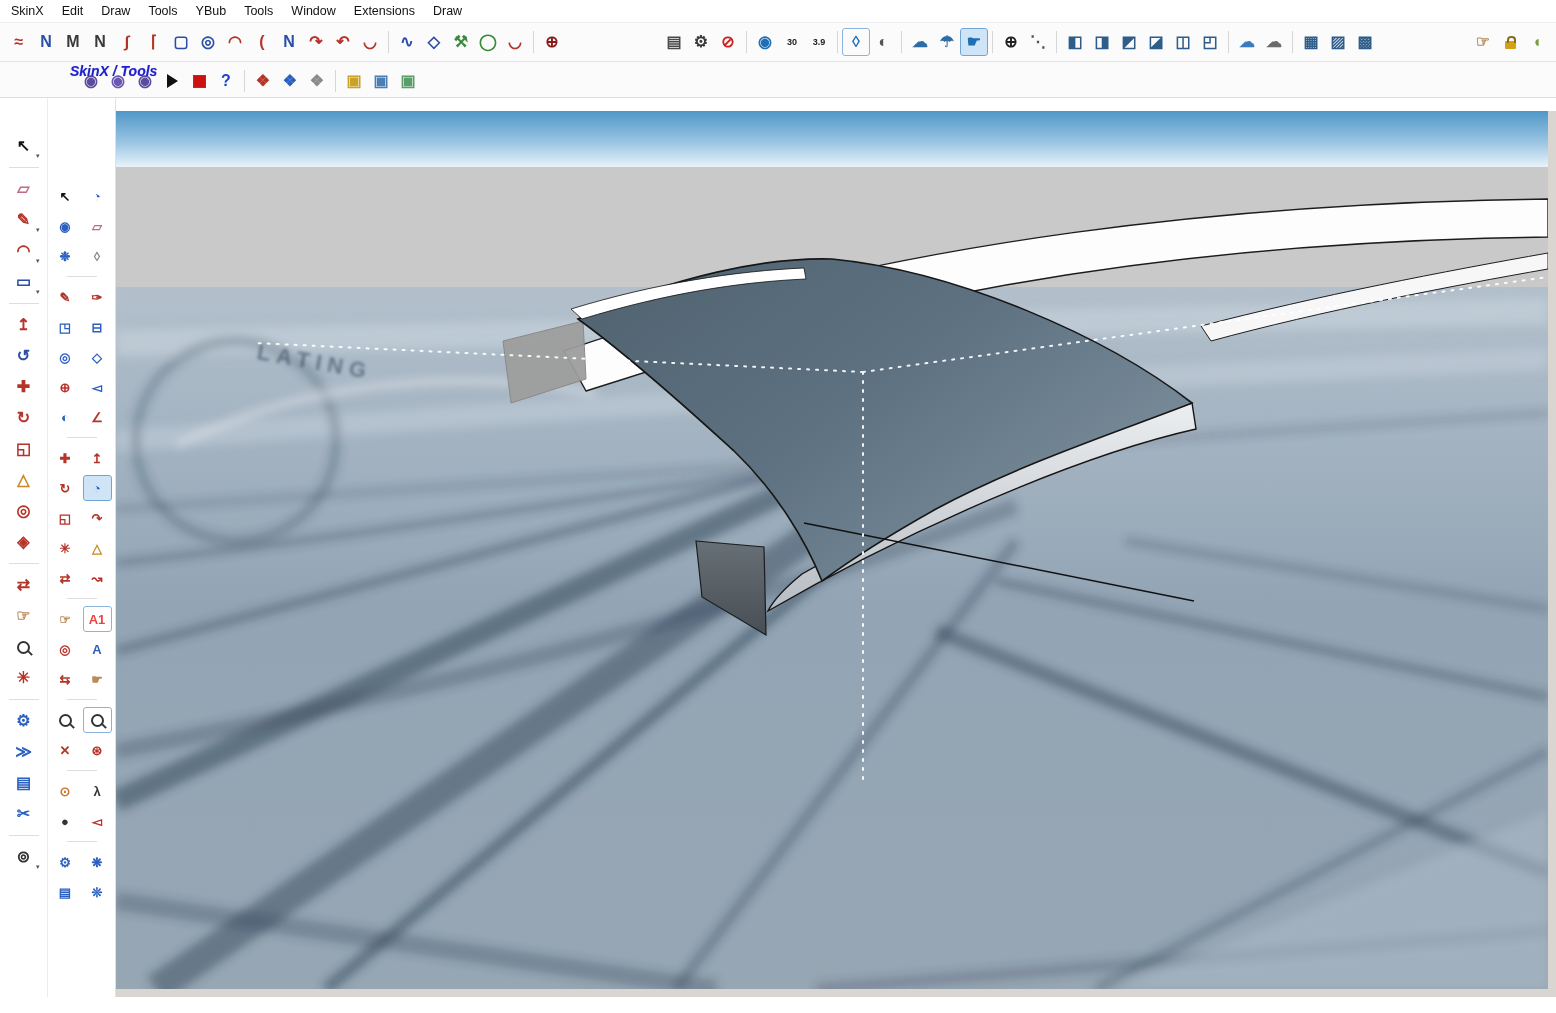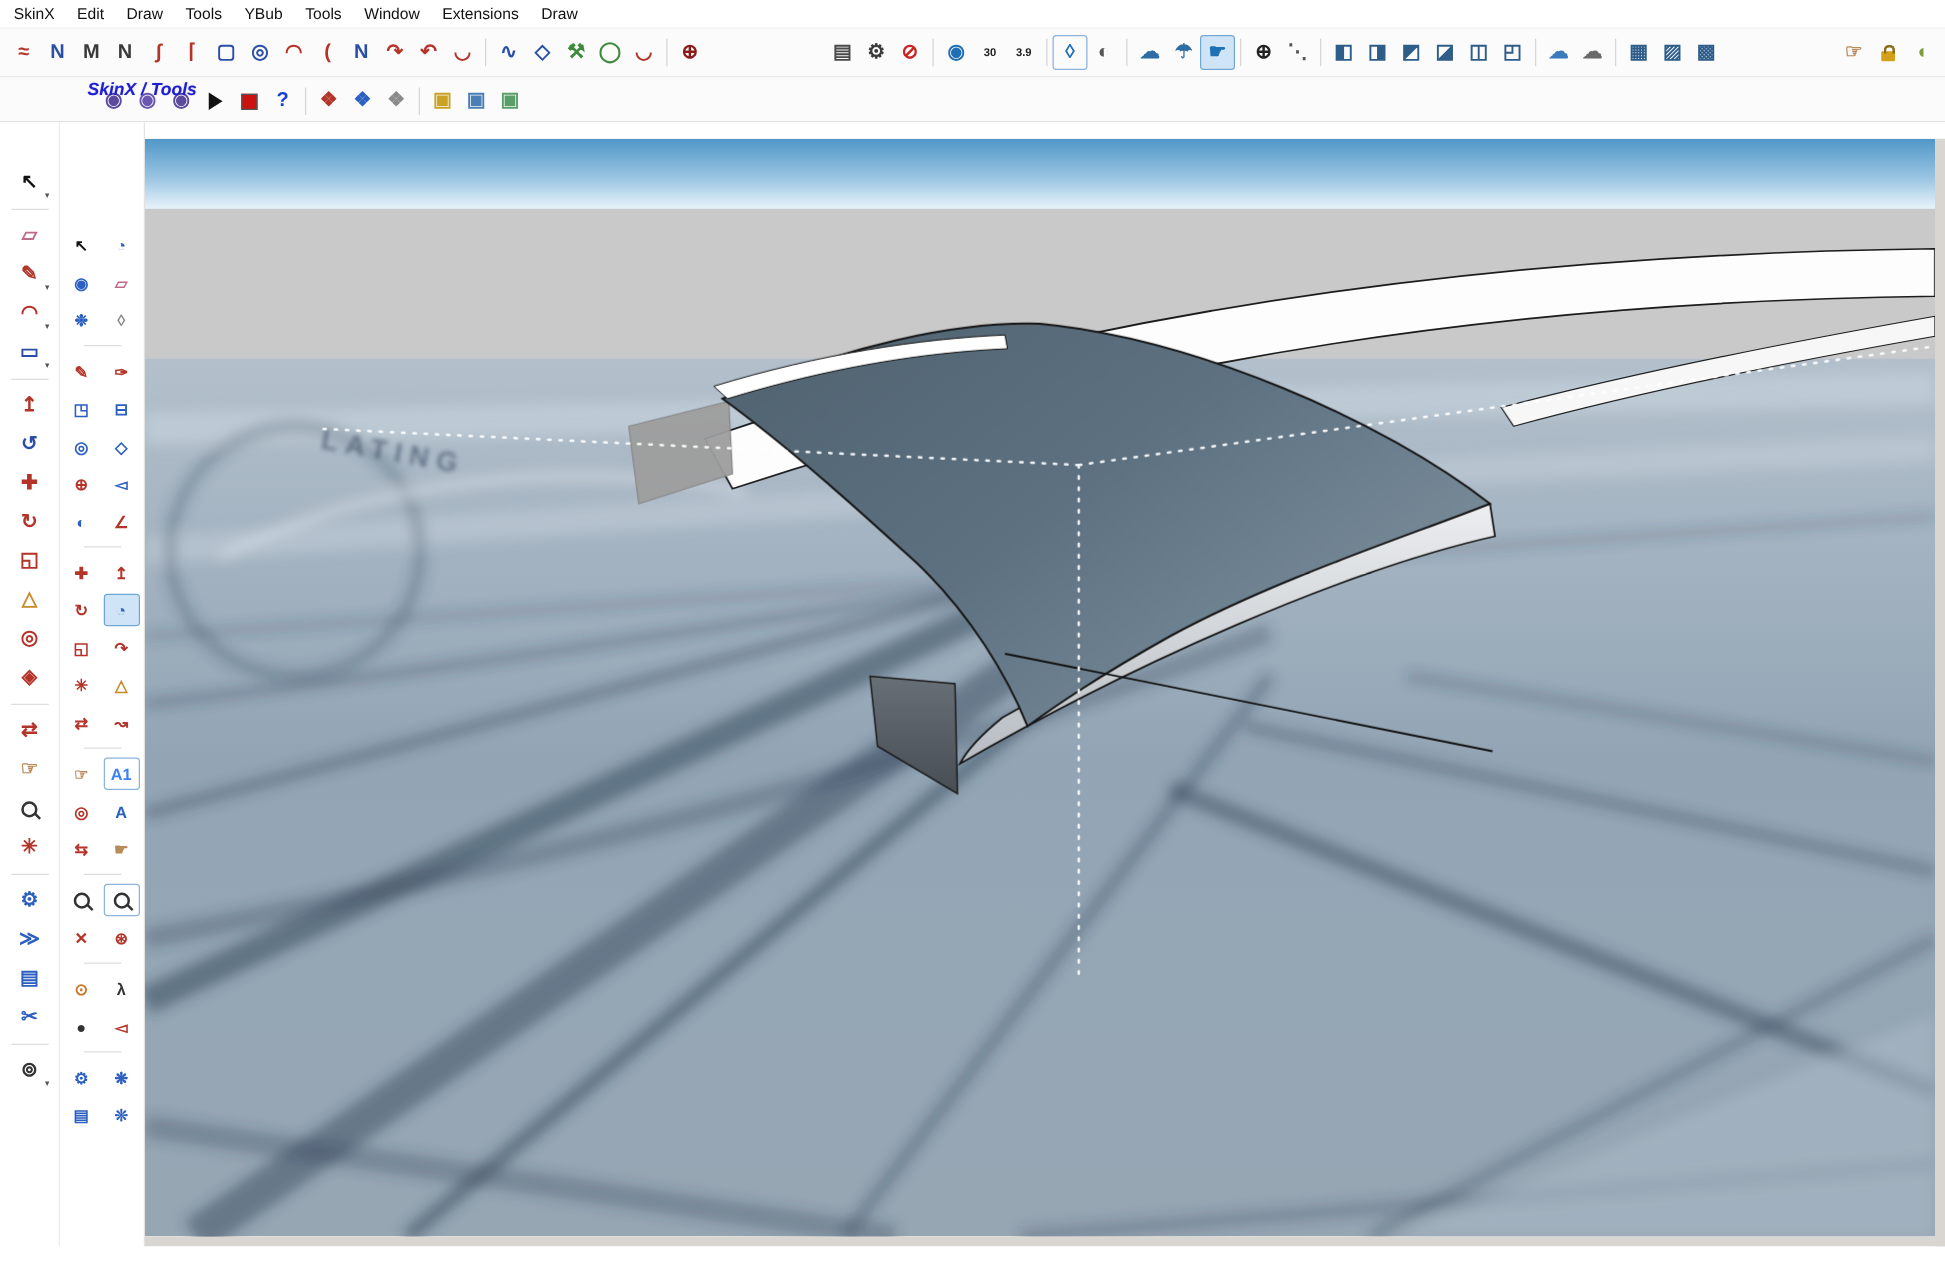--- a/index.html
+++ b/index.html
@@ -444,21 +444,21 @@
           <span class="glyph" style="color: rgb(181, 52, 42);">⇄</span>
         </span>
         <span class="tb-icon">
           <span class="glyph" style="color: rgb(181, 52, 42);">↝</span>
         </span>
         <span class="h-divider"></span>
         <span class="tb-icon">
           <span class="glyph" style="color: rgb(185, 138, 90);">☞</span>
         </span>
         <span class="tb-icon framed">
-          <span class="glyph txt" style="color: #3b82f6;">A1</span>
+          <span class="glyph txt" style="color: #ef4444;">A1</span>
         </span>
         <span class="tb-icon">
           <span class="glyph" style="color: rgb(181, 52, 42);">◎</span>
         </span>
         <span class="tb-icon">
           <span class="glyph" style="color: rgb(43, 95, 192);">A</span>
         </span>
         <span class="tb-icon">
           <span class="glyph" style="color: rgb(181, 52, 42);">⇆</span>
         </span>

